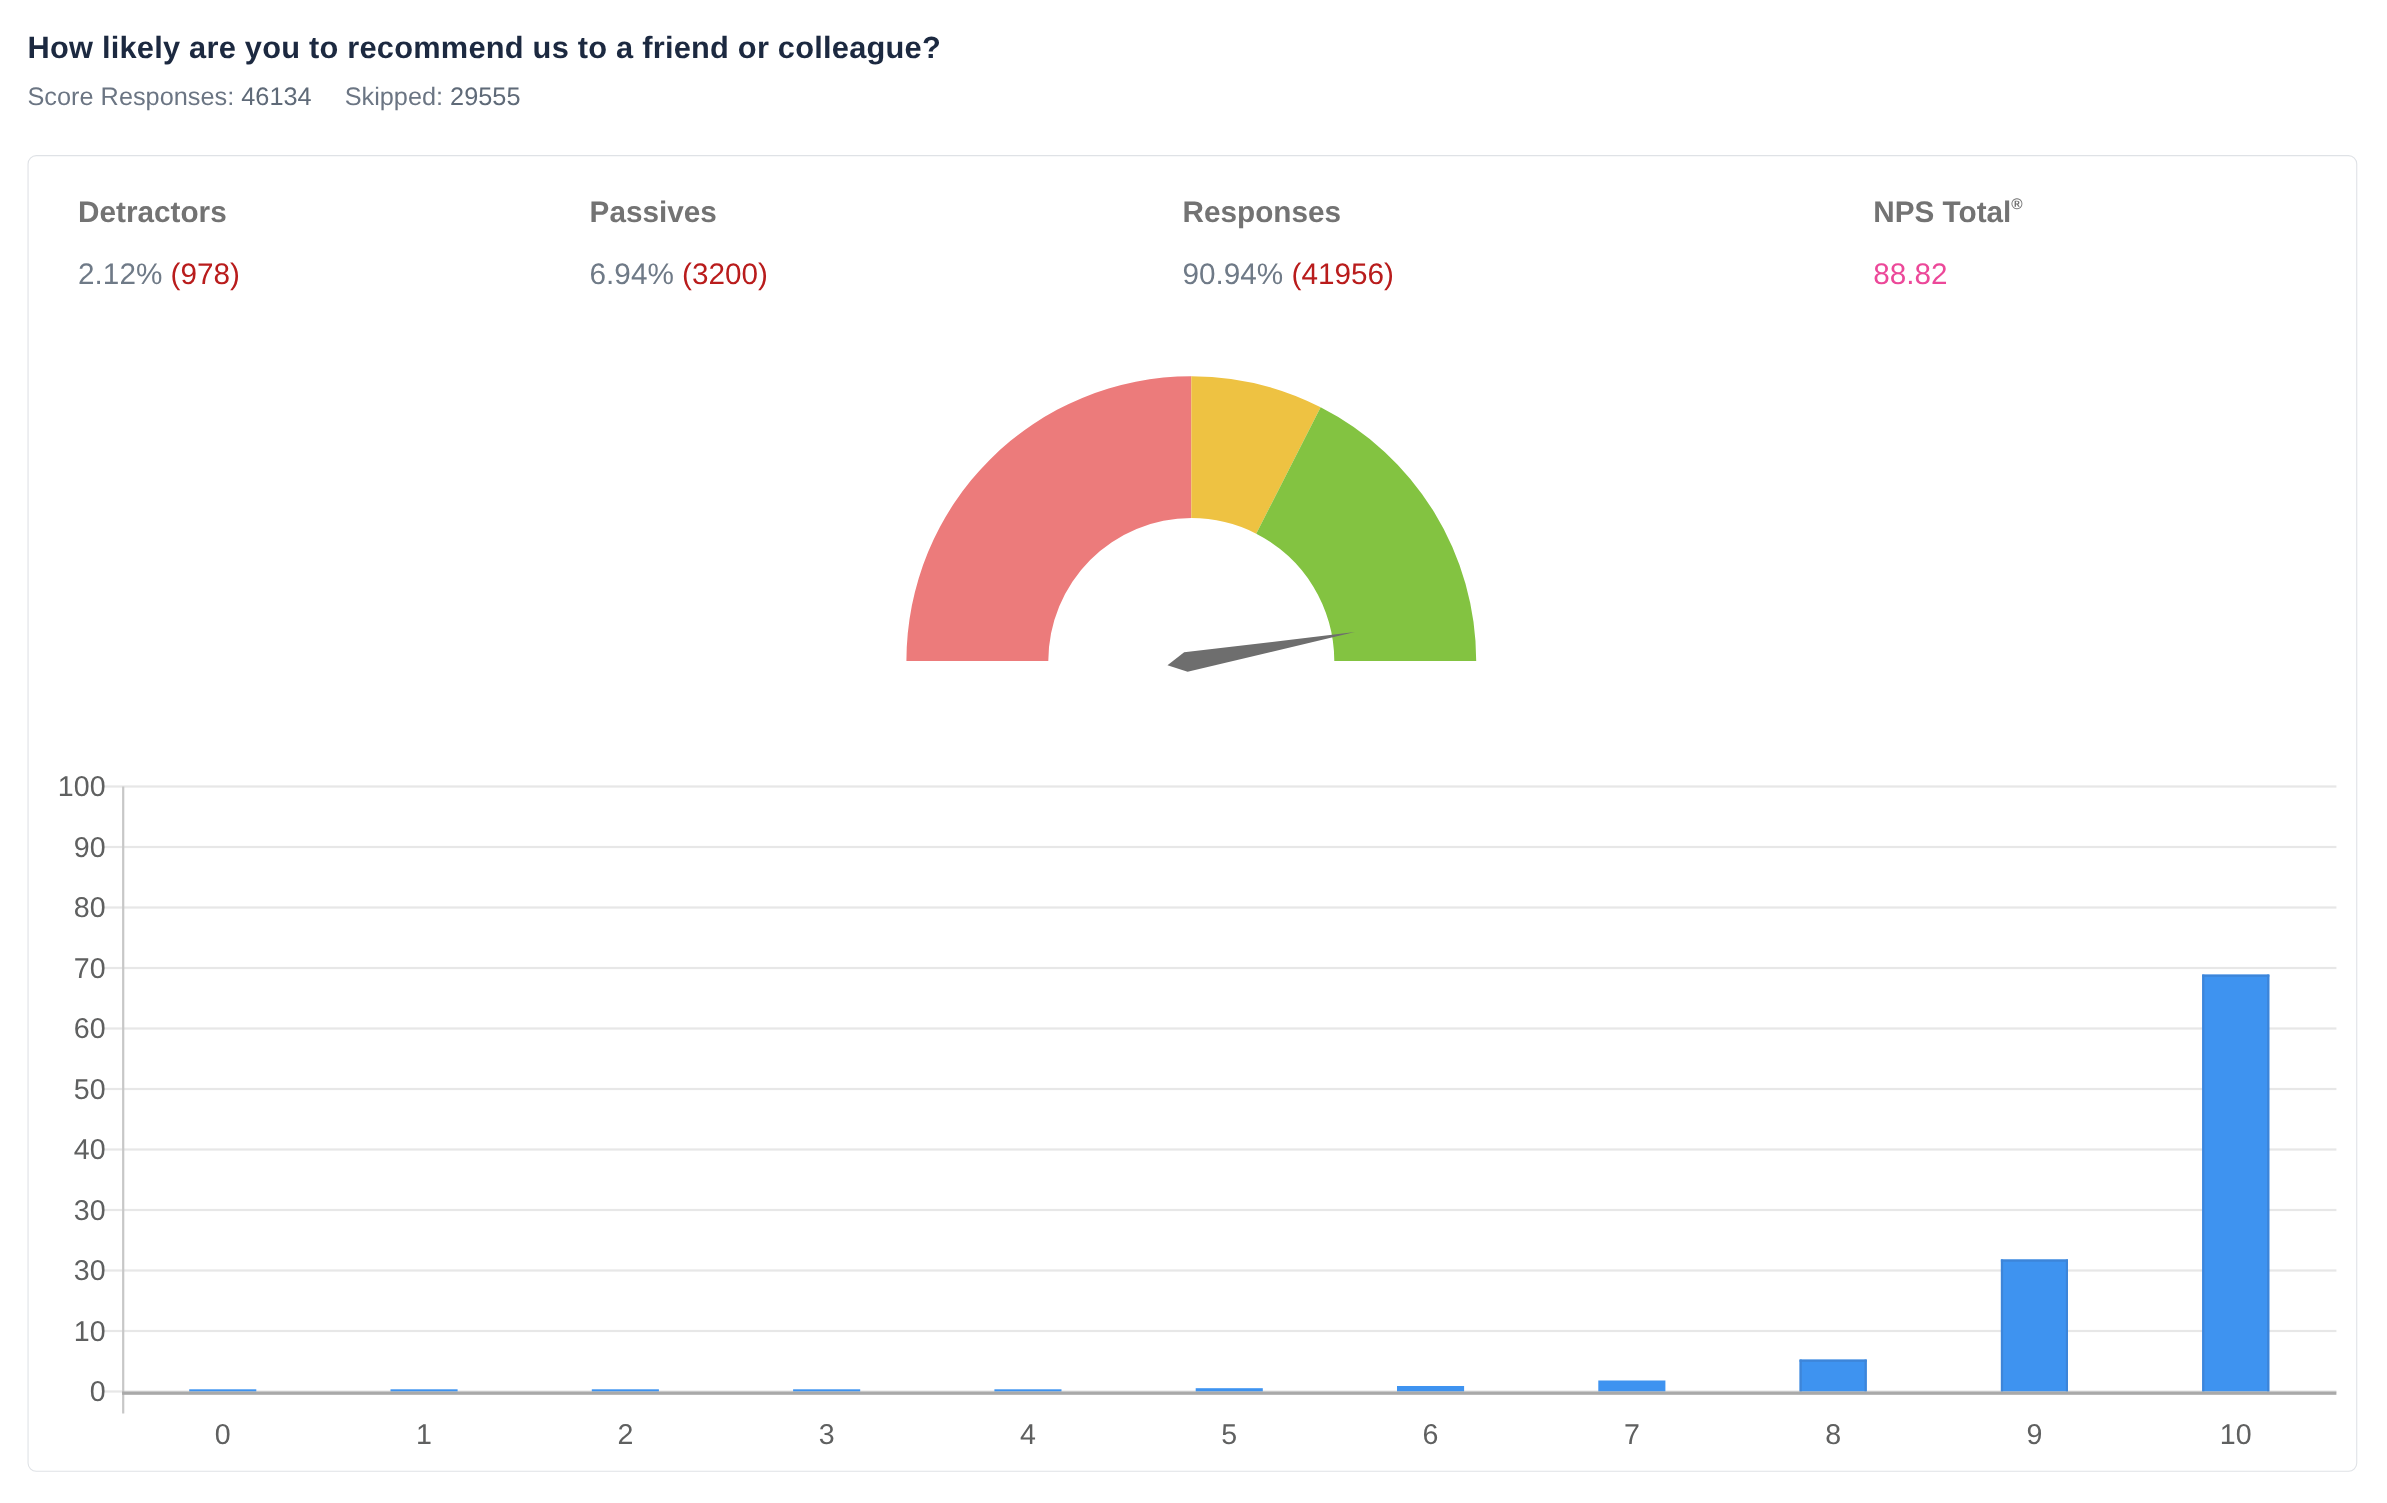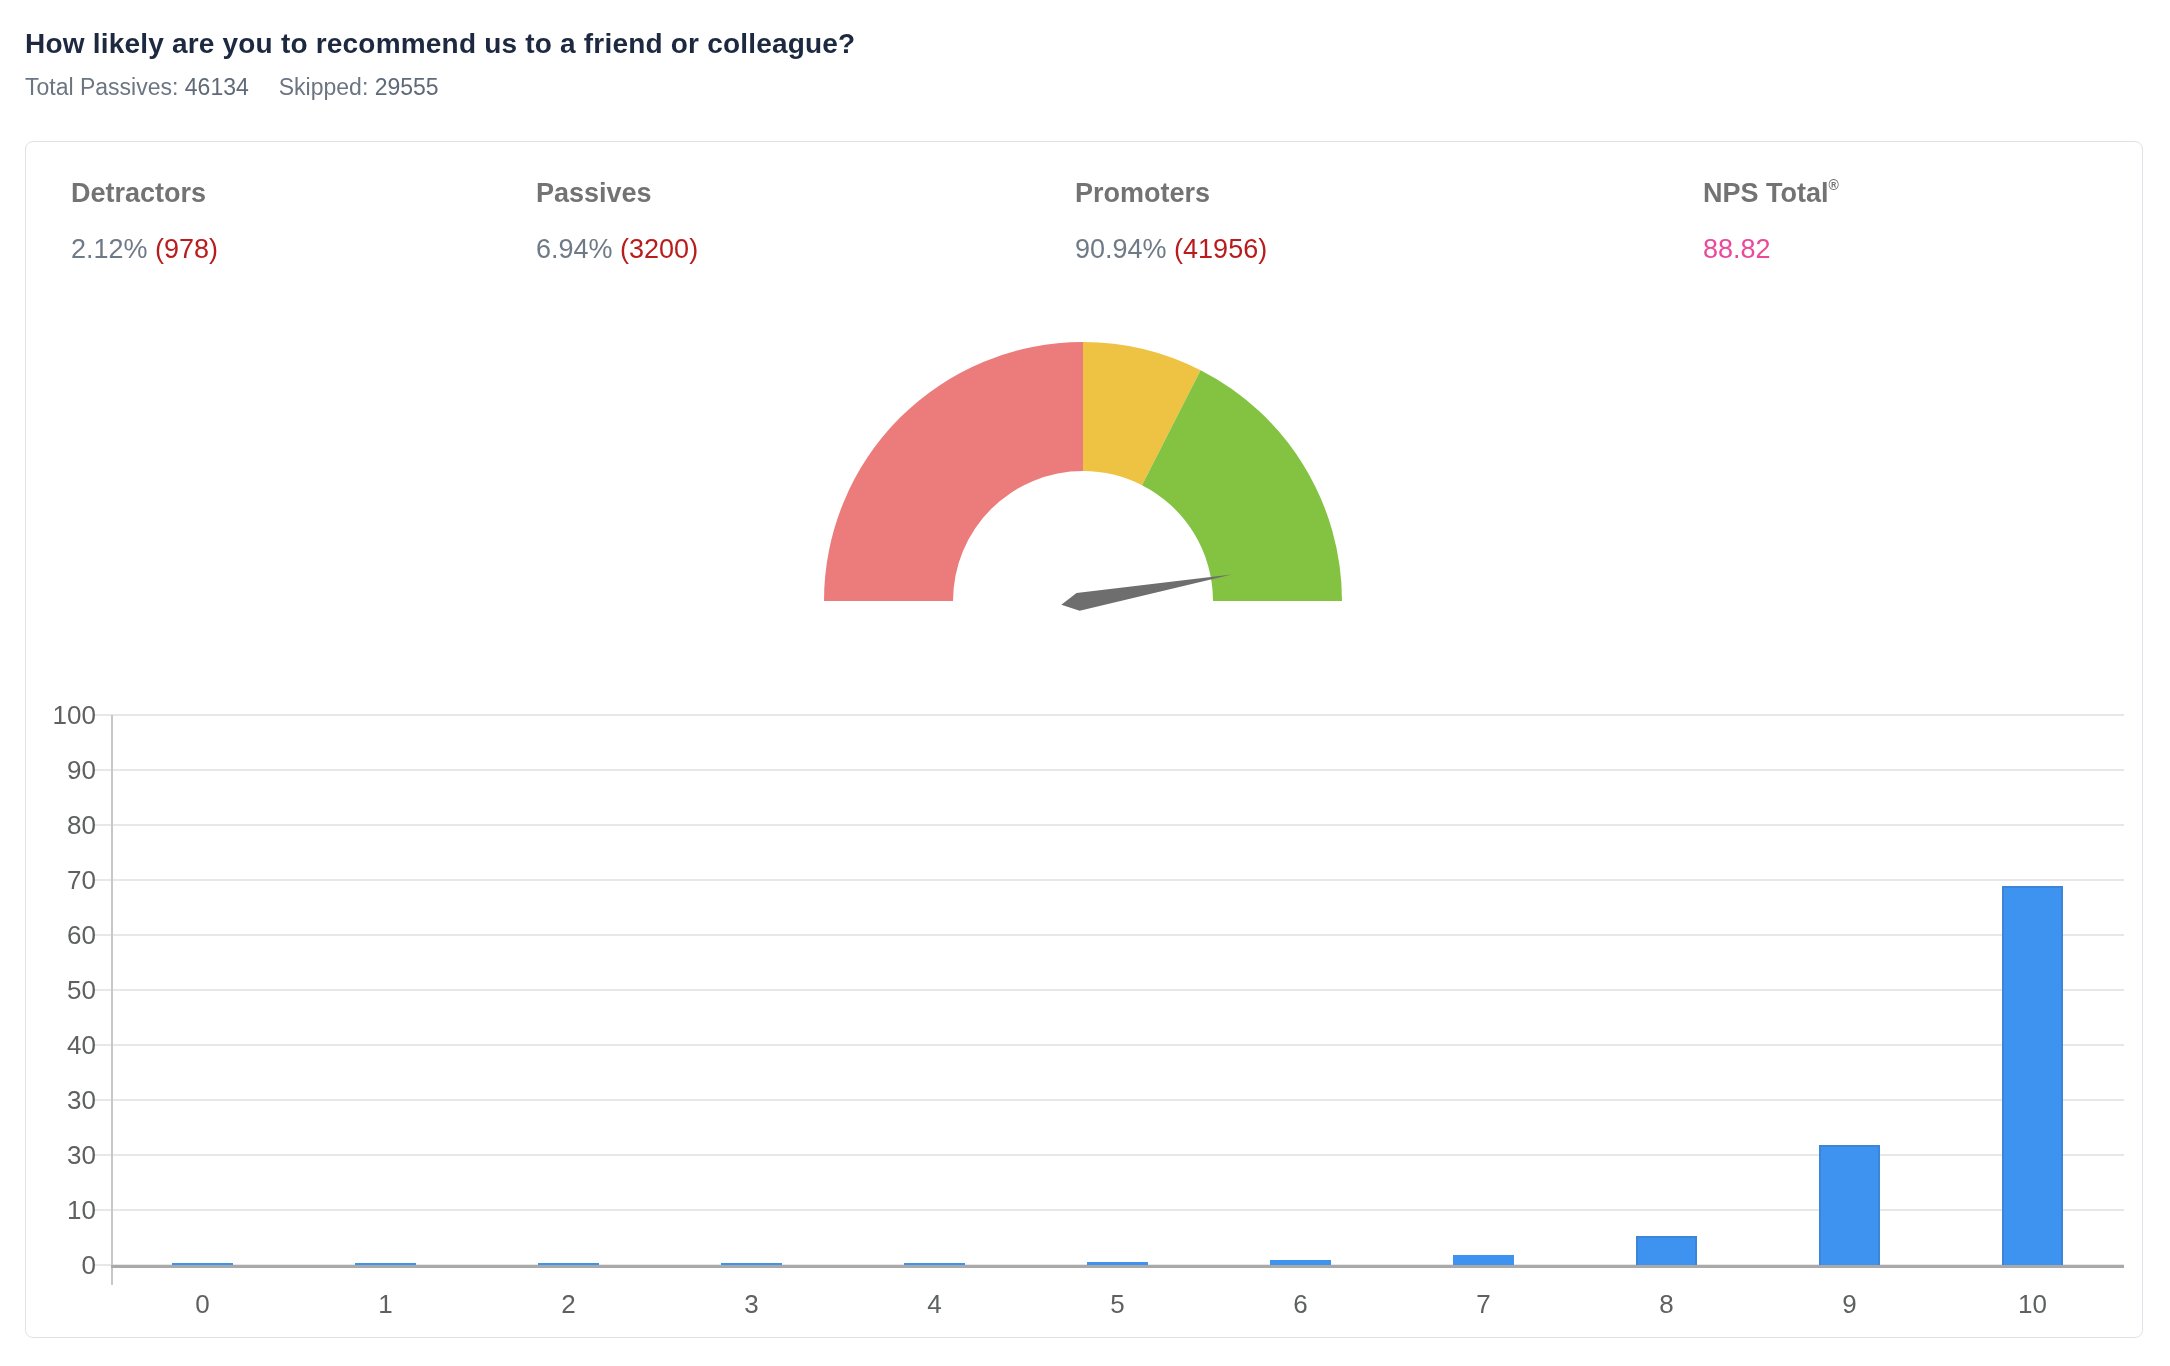--- a/index.html
+++ b/index.html
@@ -50,21 +50,21 @@
 </style>
 </head>
 <body>
 
 <div id="screen">
 
   <div class="title">How likely are you to recommend us to a friend or colleague?</div>
 
   <div class="subtitle">
     <span>
-      <span>Total Passives:</span>
+      <span>Score Responses:</span>
       <span class="num">46134</span>
     </span>
     <span>
       <span>Skipped:</span>
       <span class="num">29555</span>
     </span>
   </div>
 
   <div class="card">
 
@@ -78,21 +78,21 @@
 
     <div class="stat" id="stat-passives">
       <div class="stat-label">Passives</div>
       <div class="stat-value">
         <span>6.94%</span>
         <span class="stat-count">(3200)</span>
       </div>
     </div>
 
     <div class="stat" id="stat-promoters">
-      <div class="stat-label">Promoters</div>
+      <div class="stat-label">Responses</div>
       <div class="stat-value">
         <span>90.94%</span>
         <span class="stat-count">(41956)</span>
       </div>
     </div>
 
     <div class="stat" id="stat-nps">
       <div class="stat-label"><span>NPS Total</span><sup>®</sup></div>
       <div class="stat-value">
         <span class="stat-score">88.82</span>

